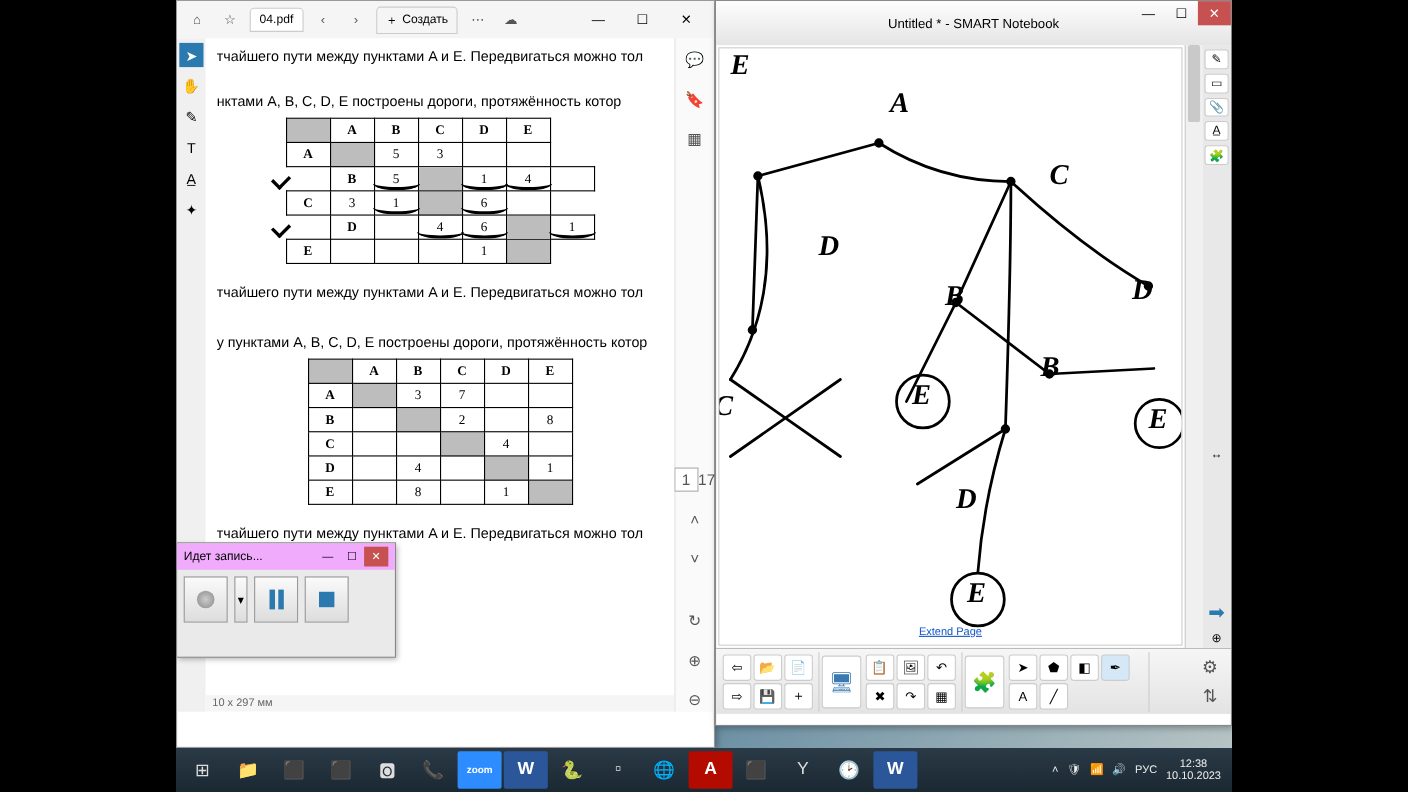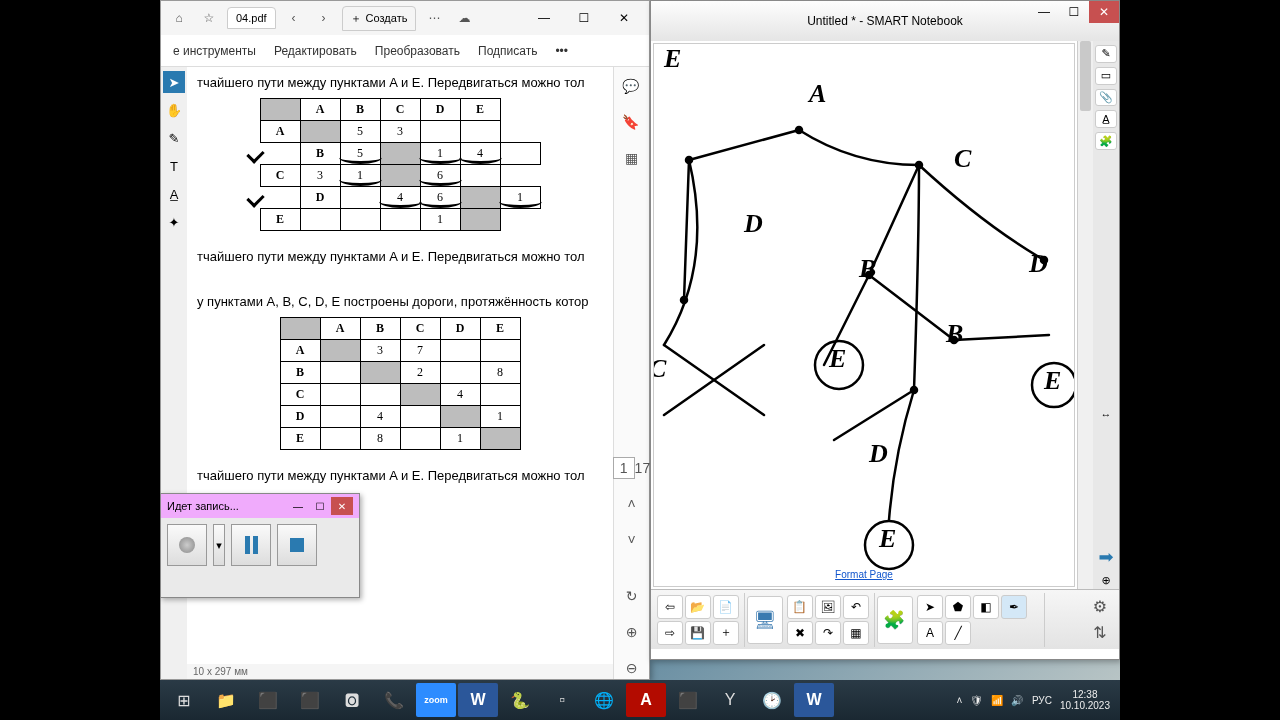--- a/index.html
+++ b/index.html
@@ -97,38 +97,32 @@
     <div class="icon-btn">›</div>
     <div class="tab" style="background:#f5f5f5">＋ <span>Создать</span></div>
     <div class="icon-btn">⋯</div>
     <div class="icon-btn">☁</div>
     <div class="win-controls">
       <div>—</div>
       <div>☐</div>
       <div>✕</div>
     </div>
   </div>
-  <div class="pdf-menu">
-    <span>е инструменты</span>
-    <span>Редактировать</span>
-    <span>Преобразовать</span>
-    <span>Подписать</span>
-    <span>•••</span>
-  </div>
   <div class="pdf-body">
     <div class="pdf-left-tools">
       <div class="sel">➤</div>
       <div>✋</div>
       <div>✎</div>
       <div>T</div>
       <div>A̲</div>
       <div>✦</div>
     </div>
     <div class="pdf-content">
       <p>тчайшего пути между пунктами A и E. Передвигаться можно тол</p>
+      <p style="margin-top:26px">нктами A, B, C, D, E построены дороги, протяжённость котор</p>
 
       <table class="adj">
         <tbody>
             <tr>
               <th class="g"></th>
               <th>A</th>
               <th>B</th>
               <th>C</th>
               <th>D</th>
               <th>E</th>
@@ -327,21 +321,21 @@
       <span class="hw" style="left:300px;top:100px">C</span>
       <span class="hw" style="left:90px;top:165px">D</span>
       <span class="hw" style="left:205px;top:210px">B</span>
       <span class="hw" style="left:375px;top:205px">D</span>
       <span class="hw" style="left:292px;top:275px">B</span>
       <span class="hw" style="left:-5px;top:310px">C</span>
       <span class="hw" style="left:175px;top:300px">E</span>
       <span class="hw" style="left:390px;top:322px">E</span>
       <span class="hw" style="left:215px;top:395px">D</span>
       <span class="hw" style="left:225px;top:480px">E</span>
-      <span class="extend-page">Format Page</span>
+      <span class="extend-page">Extend Page</span>
     </div>
     <div class="smart-scroll">
         <div class="thumb"></div>
       </div>
     <div class="smart-side">
       <div>✎</div>
       <div>▭</div>
       <div>📎</div>
       <div>A̲</div>
       <div>🧩</div>

